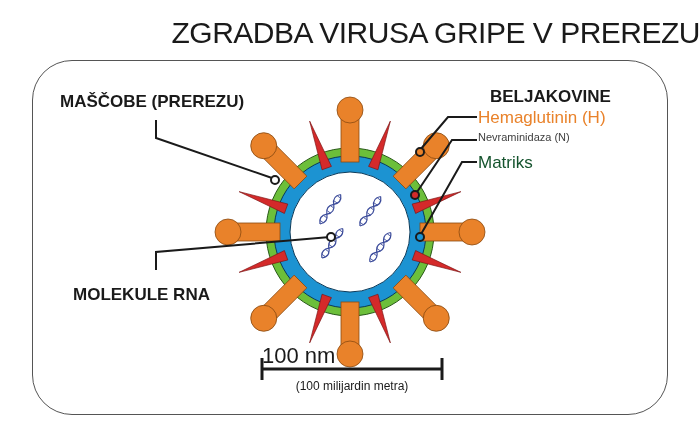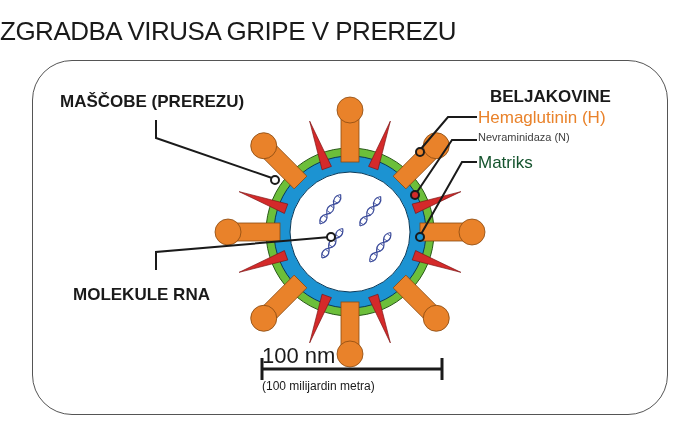--- a/index.html
+++ b/index.html
@@ -1,29 +1,29 @@
 <!DOCTYPE html>
 <html><head>
 <meta charset="utf-8">
 <style>
   html, body { margin: 0; padding: 0; background: #ffffff; }
   body { width: 700px; height: 440px; position: relative; overflow: hidden; font-family: "Liberation Sans", sans-serif; }
-  .title { position: absolute; left: 0; top: 16px; width: 700px; text-align: left; font-size: 26px; color: #1a1a1a; letter-spacing: -0.5px; }
+  .title { position: absolute; left: 0; top: 16px; width: 700px; text-align: right; font-size: 30px; color: #1a1a1a; letter-spacing: -0.5px; }
   .frame { position: absolute; left: 32px; top: 60px; width: 636px; height: 355px; border: 1px solid #555; border-radius: 40px; box-sizing: border-box; }
   svg.diagram { position: absolute; left: 0; top: 0; }
   .lbl { position: absolute; font-size: 17px; white-space: nowrap; }
   .bold { font-weight: bold; color: #1a1a1a; }
   .lipids { left: 60px; top: 92px; }
   .rna { left: 65px; top: 285px; margin-left: 8px; }
   .proteins { left: 475px; top: 87px; margin-left: 15px; }
   .hema { left: 478px; top: 108px; color: #e9822a; font-size: 17px; text-align: center; }
   .nevr { left: 478px; top: 131px; color: #404040; font-size: 11px; }
   .matr { left: 478px; top: 153px; color: #14532d; font-size: 17px; }
   .scale-main { position: absolute; left: 262px; top: 343px; width: 180px; text-align: left; font-size: 22px; color: #1a1a1a; }
-  .scale-sub { position: absolute; left: 262px; top: 379px; width: 180px; font-size: 12px; color: #1a1a1a; }
+  .scale-sub { position: absolute; left: 262px; top: 379px; width: 180px; text-align: center; font-size: 12px; color: #1a1a1a; }
 </style>
 </head>
 <body>
 
 <div class="title">ZGRADBA VIRUSA GRIPE V PREREZU</div>
 <div class="frame"></div>
 
 <svg class="diagram" width="700" height="440" viewBox="0 0 700 440">
   <defs>
     <g id="spike-h">

